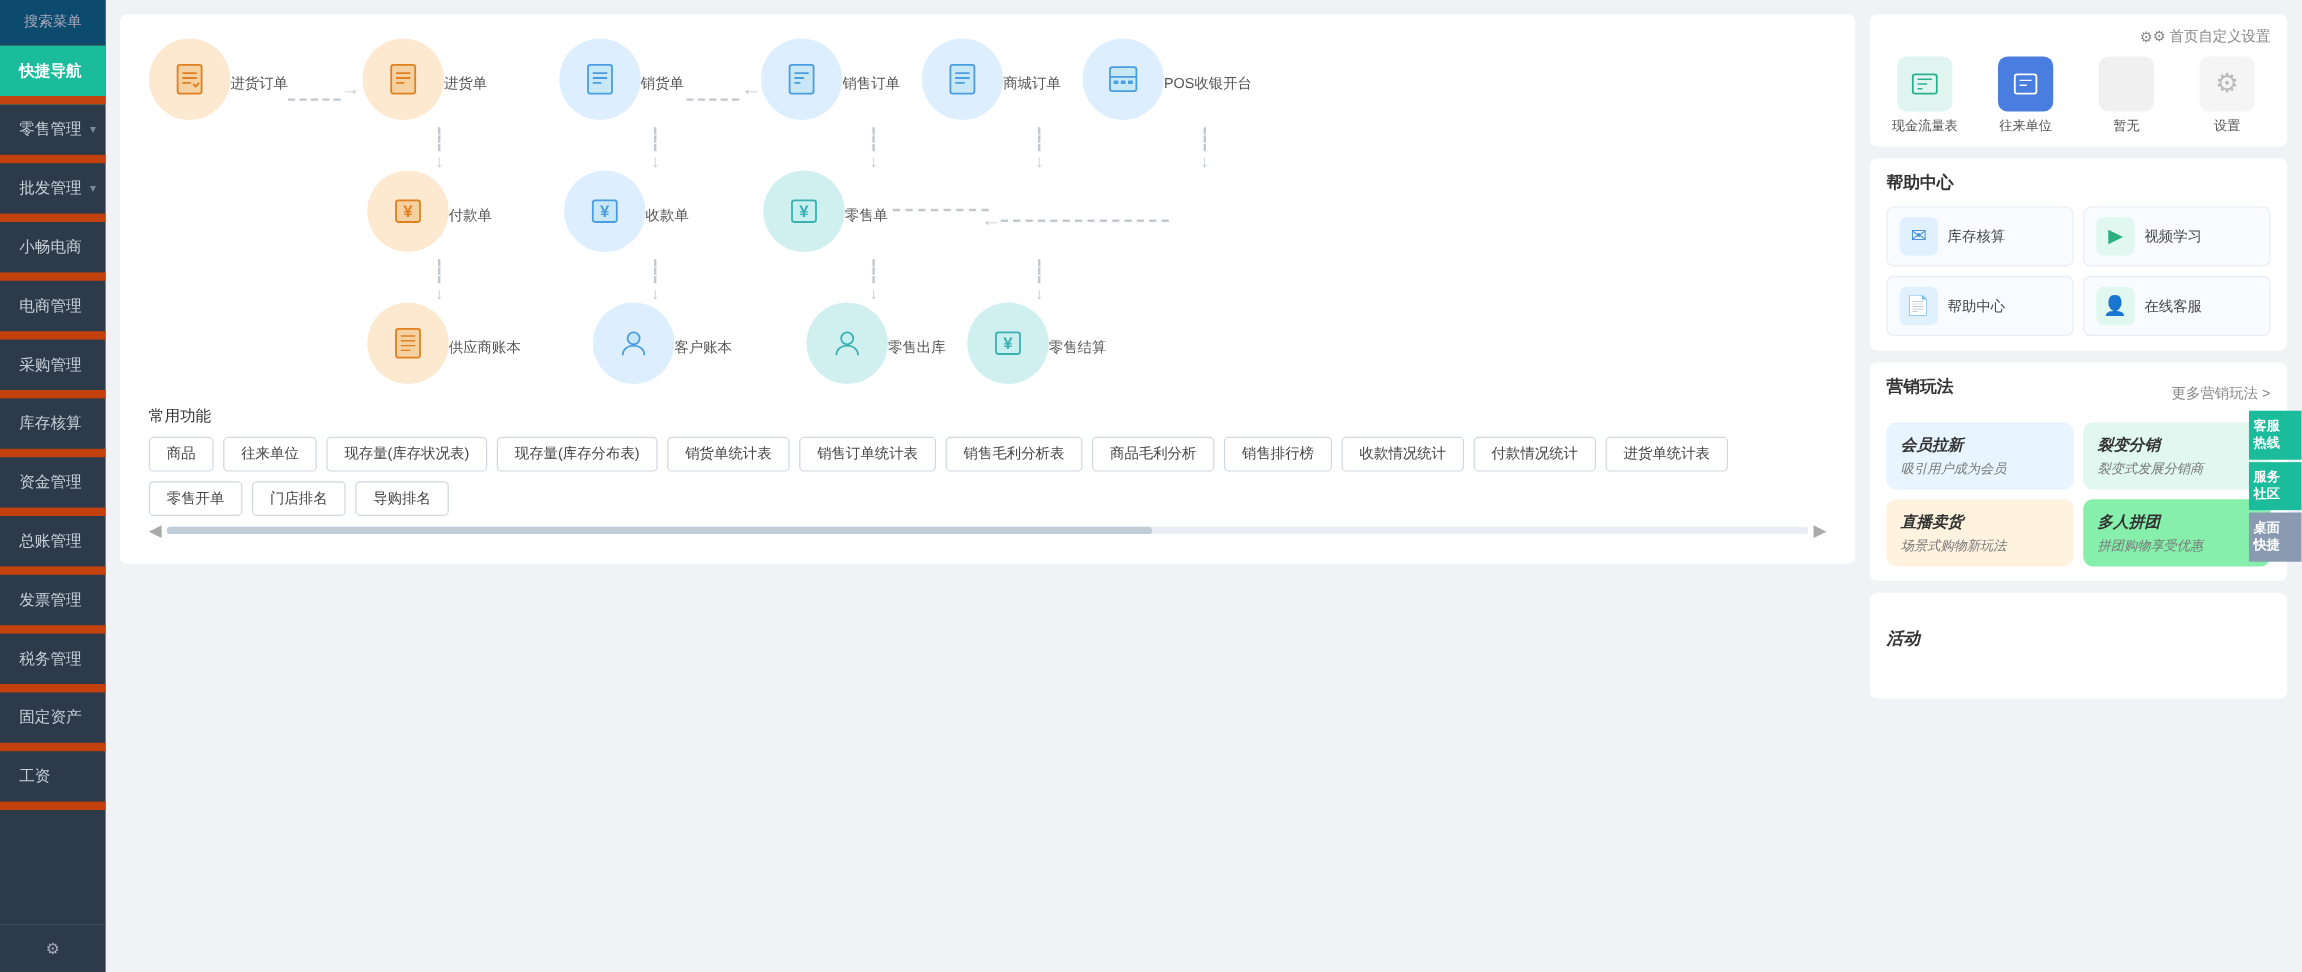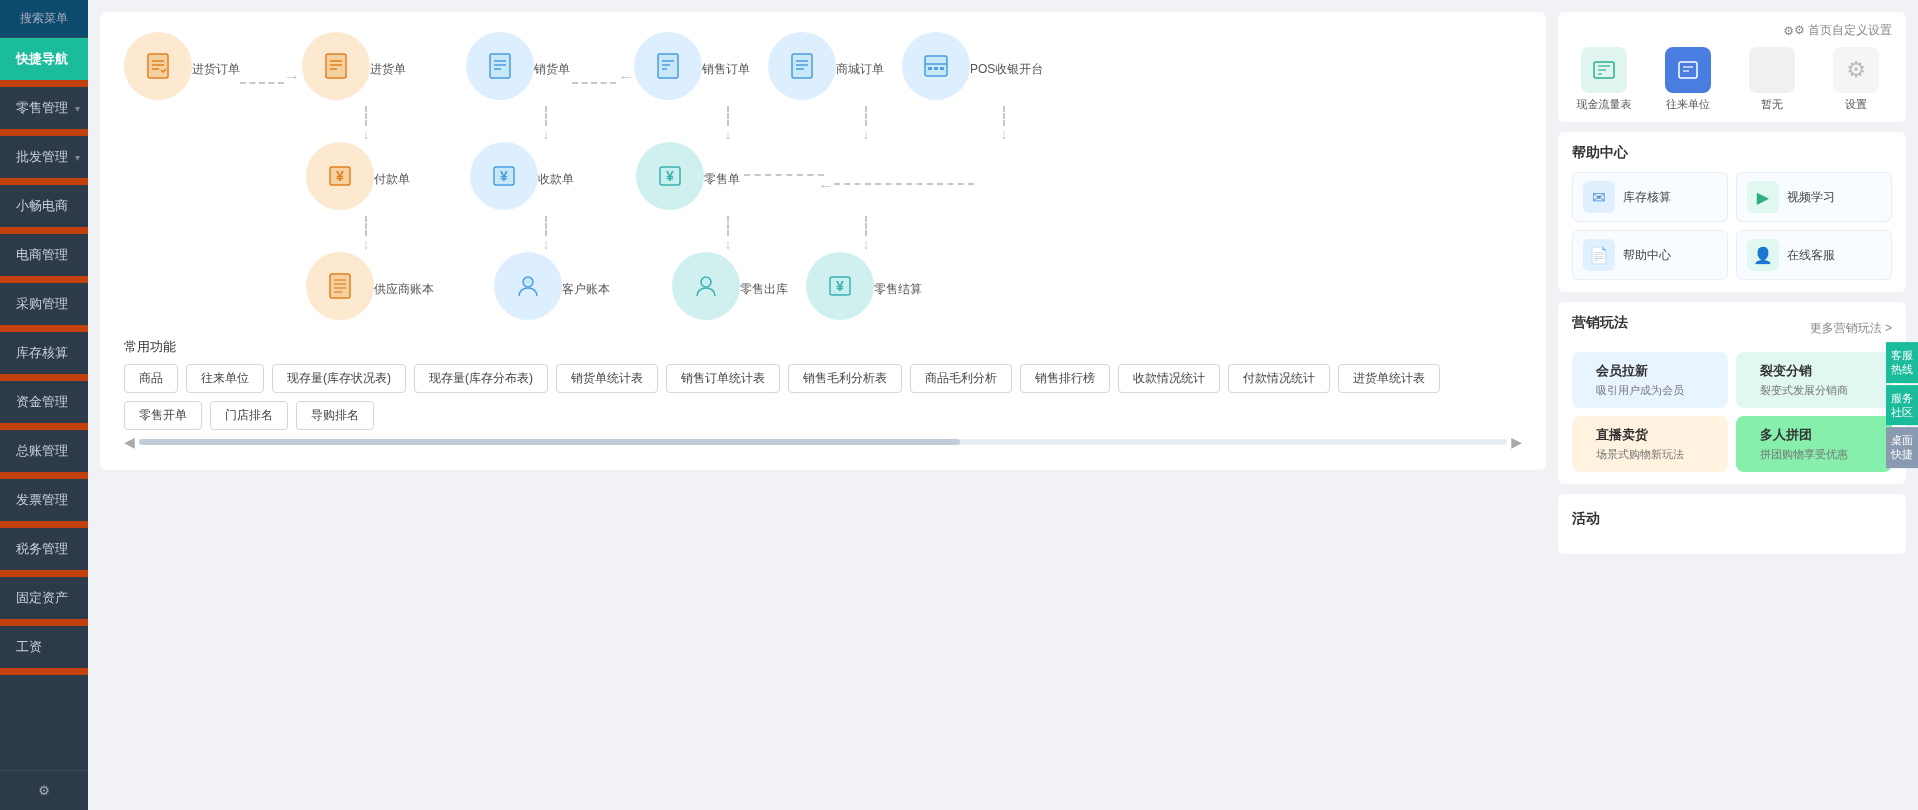--- a/index.html
+++ b/index.html
@@ -276,57 +276,60 @@
       margin-bottom: 10px;
     }
     .more-link { font-size: 12px; color: #888; cursor: pointer; }
     .marketing-grid {
       display: grid;
       grid-template-columns: 1fr 1fr;
       gap: 8px;
     }
     .mkt-item {
       border-radius: 8px;
-      padding: 10px 24px;
-      cursor: pointer;
+      padding: 10px 12px;
+      cursor: pointer;
+      font-style: italic;
     }
     .mkt-item.light-blue { background: #e8f4ff; }
     .mkt-item.light-teal { background: #e0f8f0; }
     .mkt-item.light-orange { background: #fff3e0; }
     .mkt-item.light-purple { background: #86efac; }
     .mkt-title { font-size: 13px; font-weight: 600; color: #333; margin-bottom: 3px; }
     .mkt-sub { font-size: 11px; color: #777; }
 
     
     .activity {
       background: #fff;
       border-radius: 6px;
-      padding: 16px 14px;
+      padding: 30px 14px;
+      font-style: italic;
     }
 
     
     .float-btns {
       position: fixed;
       right: 0;
       top: 50%;
       transform: translateY(-50%);
       display: flex;
       flex-direction: column;
       gap: 2px;
     }
     .float-btn {
       background: #1abc9c;
       color: #fff;
-      width: 32px;
+      width: 44px;
       padding: 6px 4px;
-      text-align: center;
+      text-align: left;
       font-size: 11px;
       cursor: pointer;
       writing-mode: horizontal-tb;
       line-height: 1.3;
+      font-weight: bold;
     }
     .float-btn.gray { background: #8a9ab0; }
 
     
     .scroll-bar-container {
       display: flex;
       align-items: center;
       gap: 4px;
       padding: 4px 0 0;
     }

